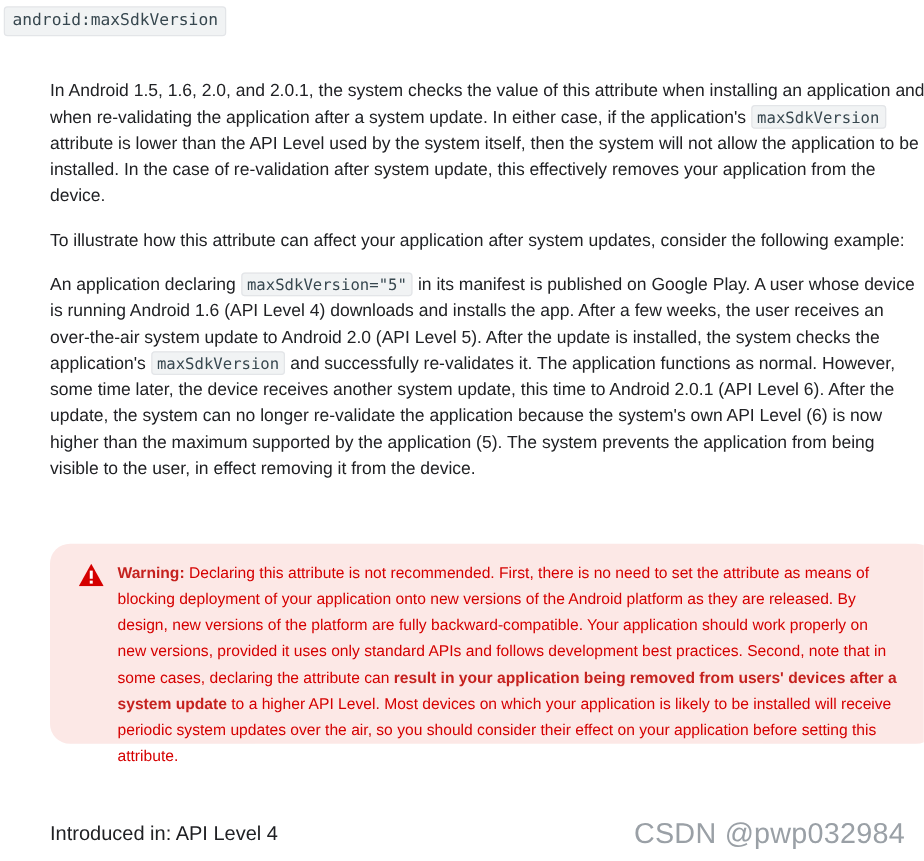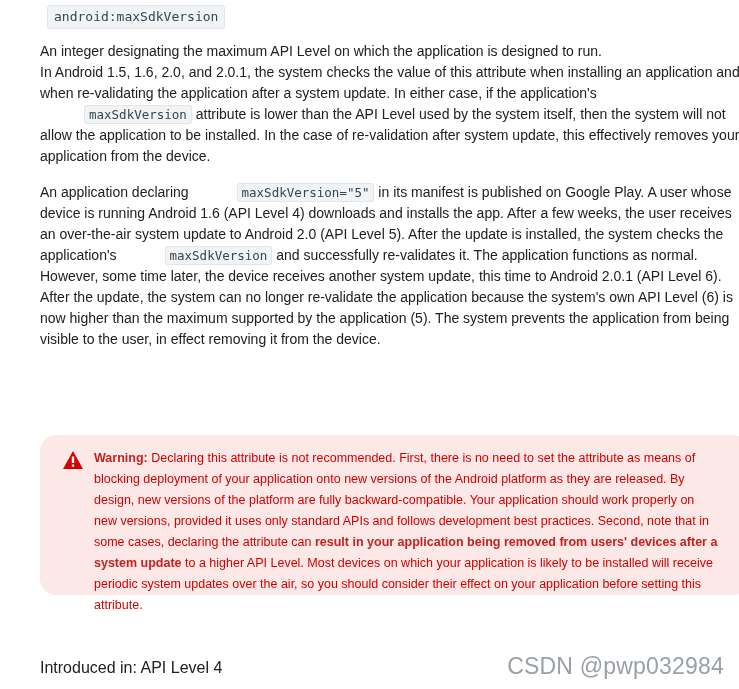--- a/index.html
+++ b/index.html
@@ -10,21 +10,20 @@
     }
     .page { position: absolute; left: 0; top: 0; width: 739px; height: 689px; }
     code {
       font-family: "DejaVu Sans Mono", "Liberation Mono", monospace;
       background: #f1f3f4;
       border: 1px solid #e3e5e8;
       border-radius: 3px;
       color: #37474f;
       font-size: 12.5px;
       padding: 1px 4px;
-      margin-left: 44px;
     }
     .attr-chip {
       position: absolute; left: 3px; top: 5px;
       font-family: "DejaVu Sans Mono", "Liberation Mono", monospace;
       background: #f1f3f4; border: 1px solid #e3e5e8; border-radius: 3px;
       color: #37474f; font-size: 13px; padding: 3px 6px 4px 6px; line-height: 15px;
     }
     .content {
       position: absolute; left: 40px; top: 41px; width: 700px;
       font-size: 14px; line-height: 21px; color: #202124;
@@ -51,23 +50,24 @@
   </style>
 </head>
 <body>
 
 <div class="page">
 
   <code class="attr-chip">android:maxSdkVersion</code>
 
   <div class="content">
     <p class="first">
-      <span>An integer designating the maximum API Level on which the application is designed to run.</span><br>
+      <br>
       <span>In Android 1.5, 1.6, 2.0, and 2.0.1, the system checks the value of this attribute when installing an application and when re-validating the application after a system update. In either case, if the application's </span><code>maxSdkVersion</code><span> attribute is lower than the API Level used by the system itself, then the system will not allow the application to be installed. In the case of re-validation after system update, this effectively removes your application from the device.</span>
     </p>
+    <p>To illustrate how this attribute can affect your application after system updates, consider the following example:</p>
     <p>
       <span>An application declaring </span><code>maxSdkVersion="5"</code><span> in its manifest is published on Google Play. A user whose device is running Android 1.6 (API Level 4) downloads and installs the app. After a few weeks, the user receives an over-the-air system update to Android 2.0 (API Level 5). After the update is installed, the system checks the application's </span><code>maxSdkVersion</code><span> and successfully re-validates it. The application functions as normal. However, some time later, the device receives another system update, this time to Android 2.0.1 (API Level 6). After the update, the system can no longer re-validate the application because the system's own API Level (6) is now higher than the maximum supported by the application (5). The system prevents the application from being visible to the user, in effect removing it from the device.</span>
     </p>
   </div>
 
   <div class="warning">
     <span class="warn-icon">
       <svg width="20" height="18" viewBox="0 0 20 18">
         <polygon points="10,0 20,18 0,18" fill="#d50000"></polygon>
         <rect x="8.8" y="5.5" width="2.4" height="6.5" fill="#ffffff"></rect>

